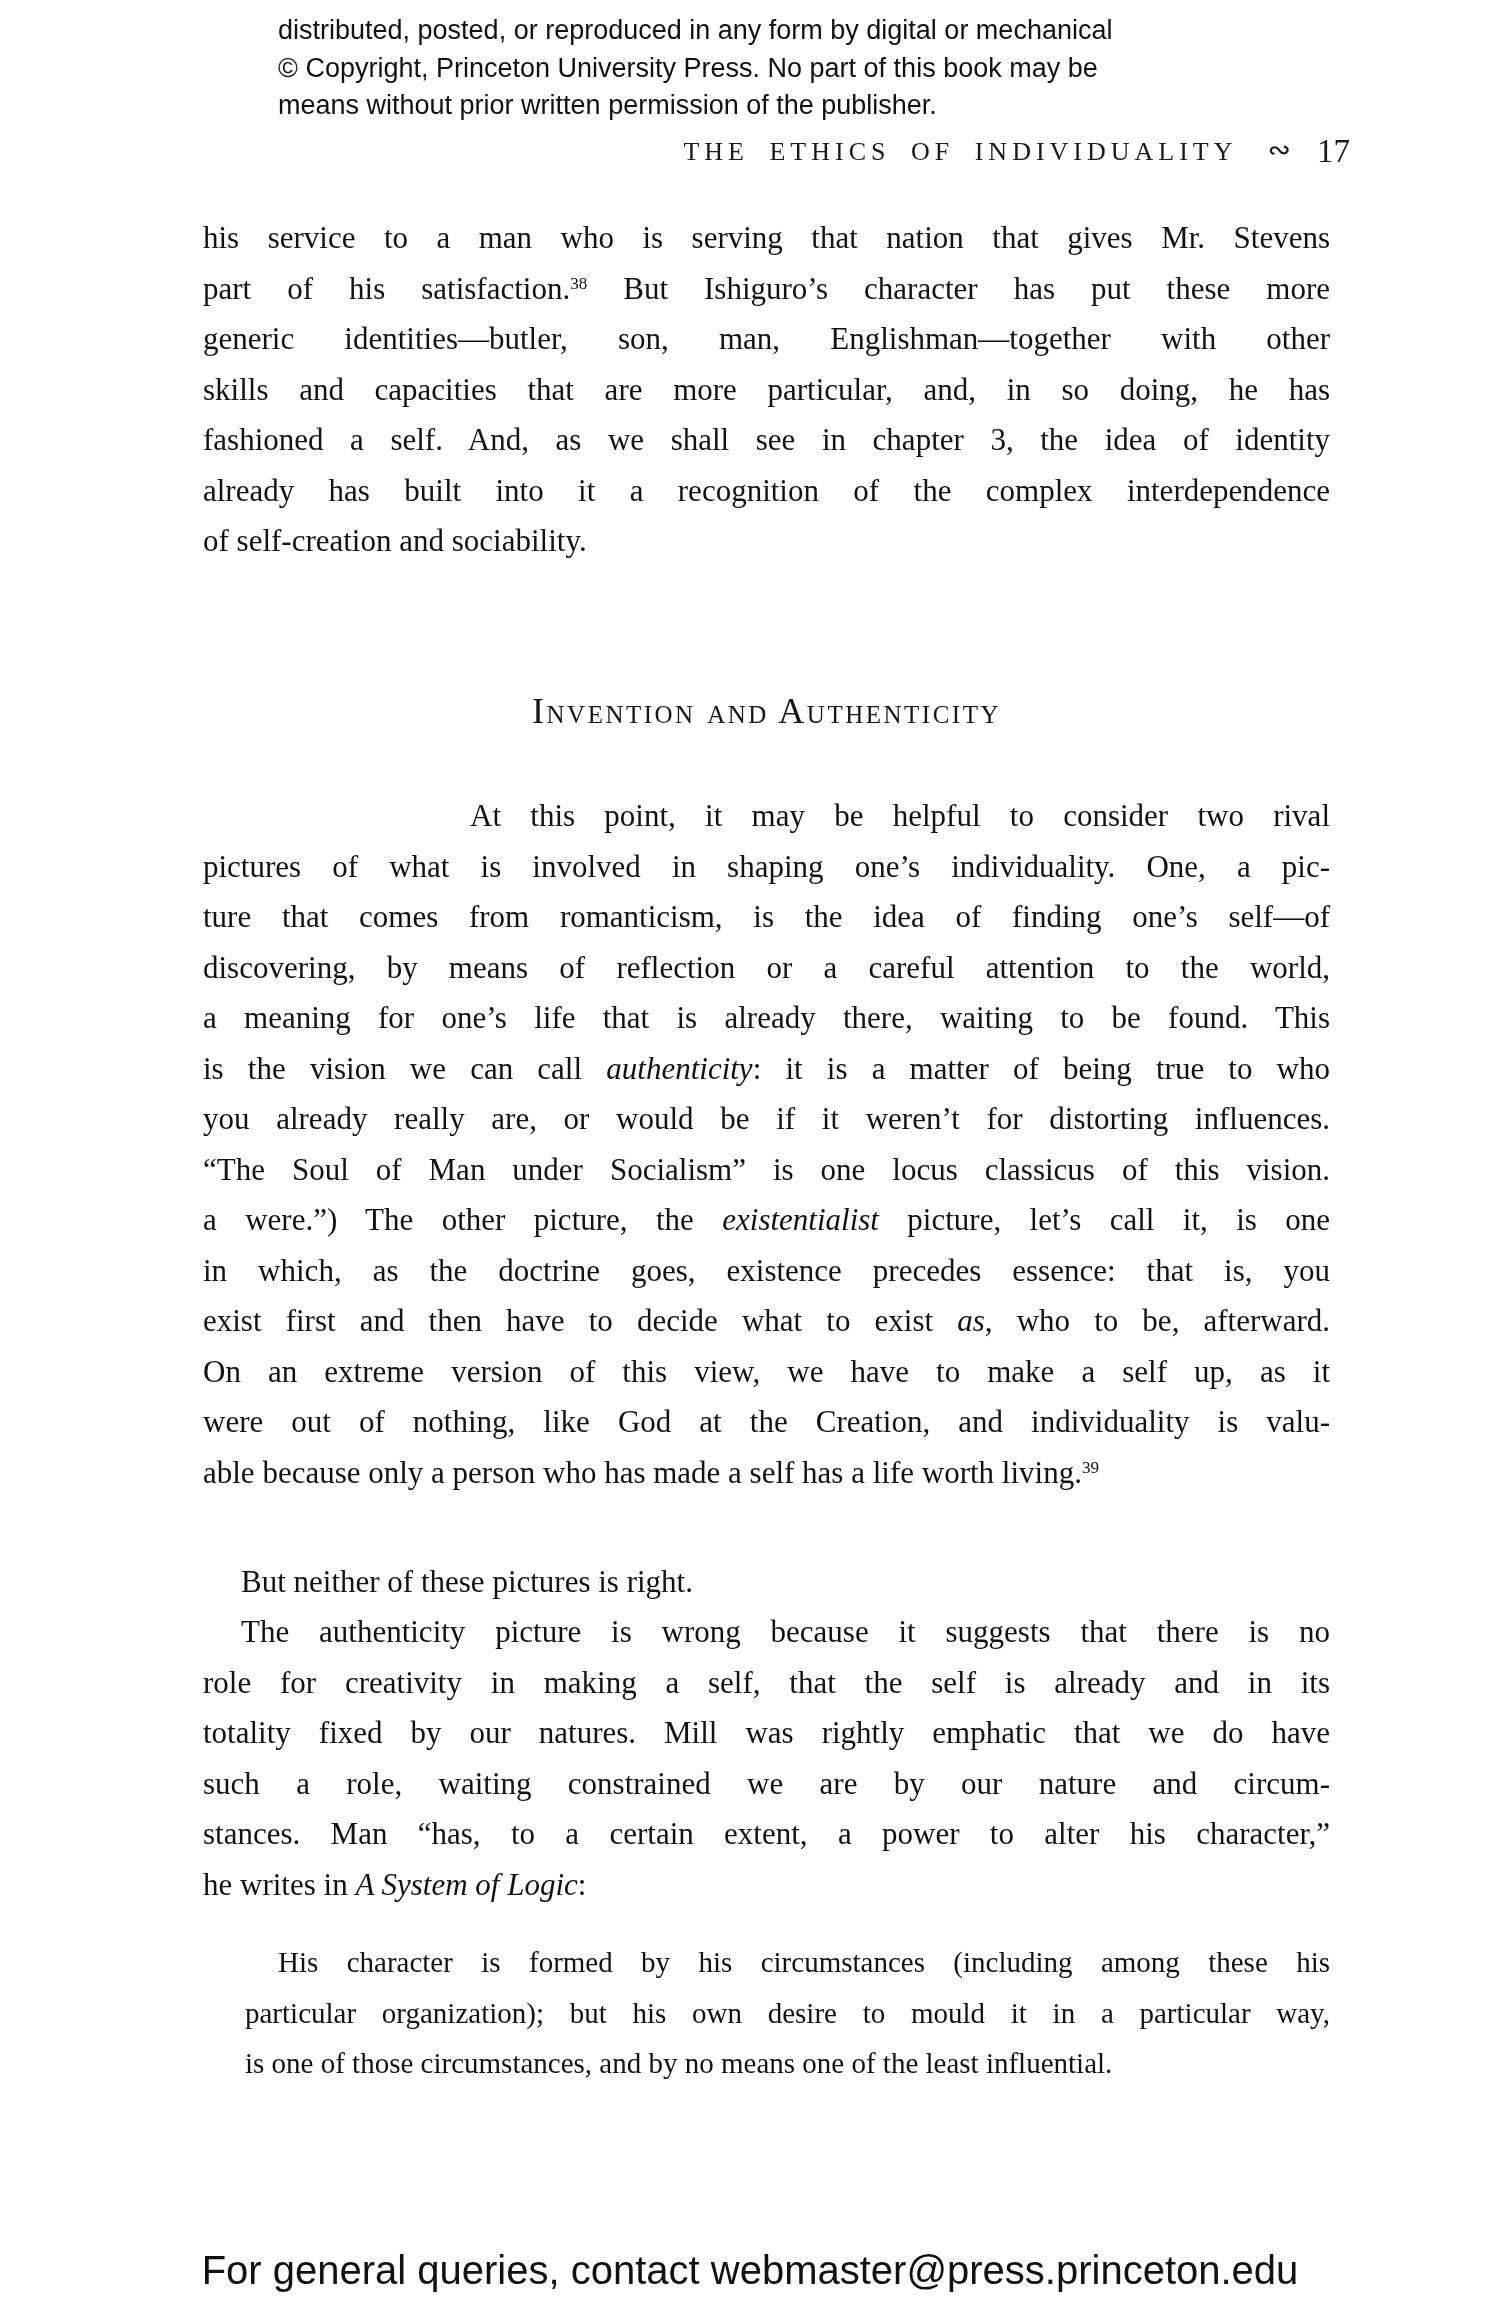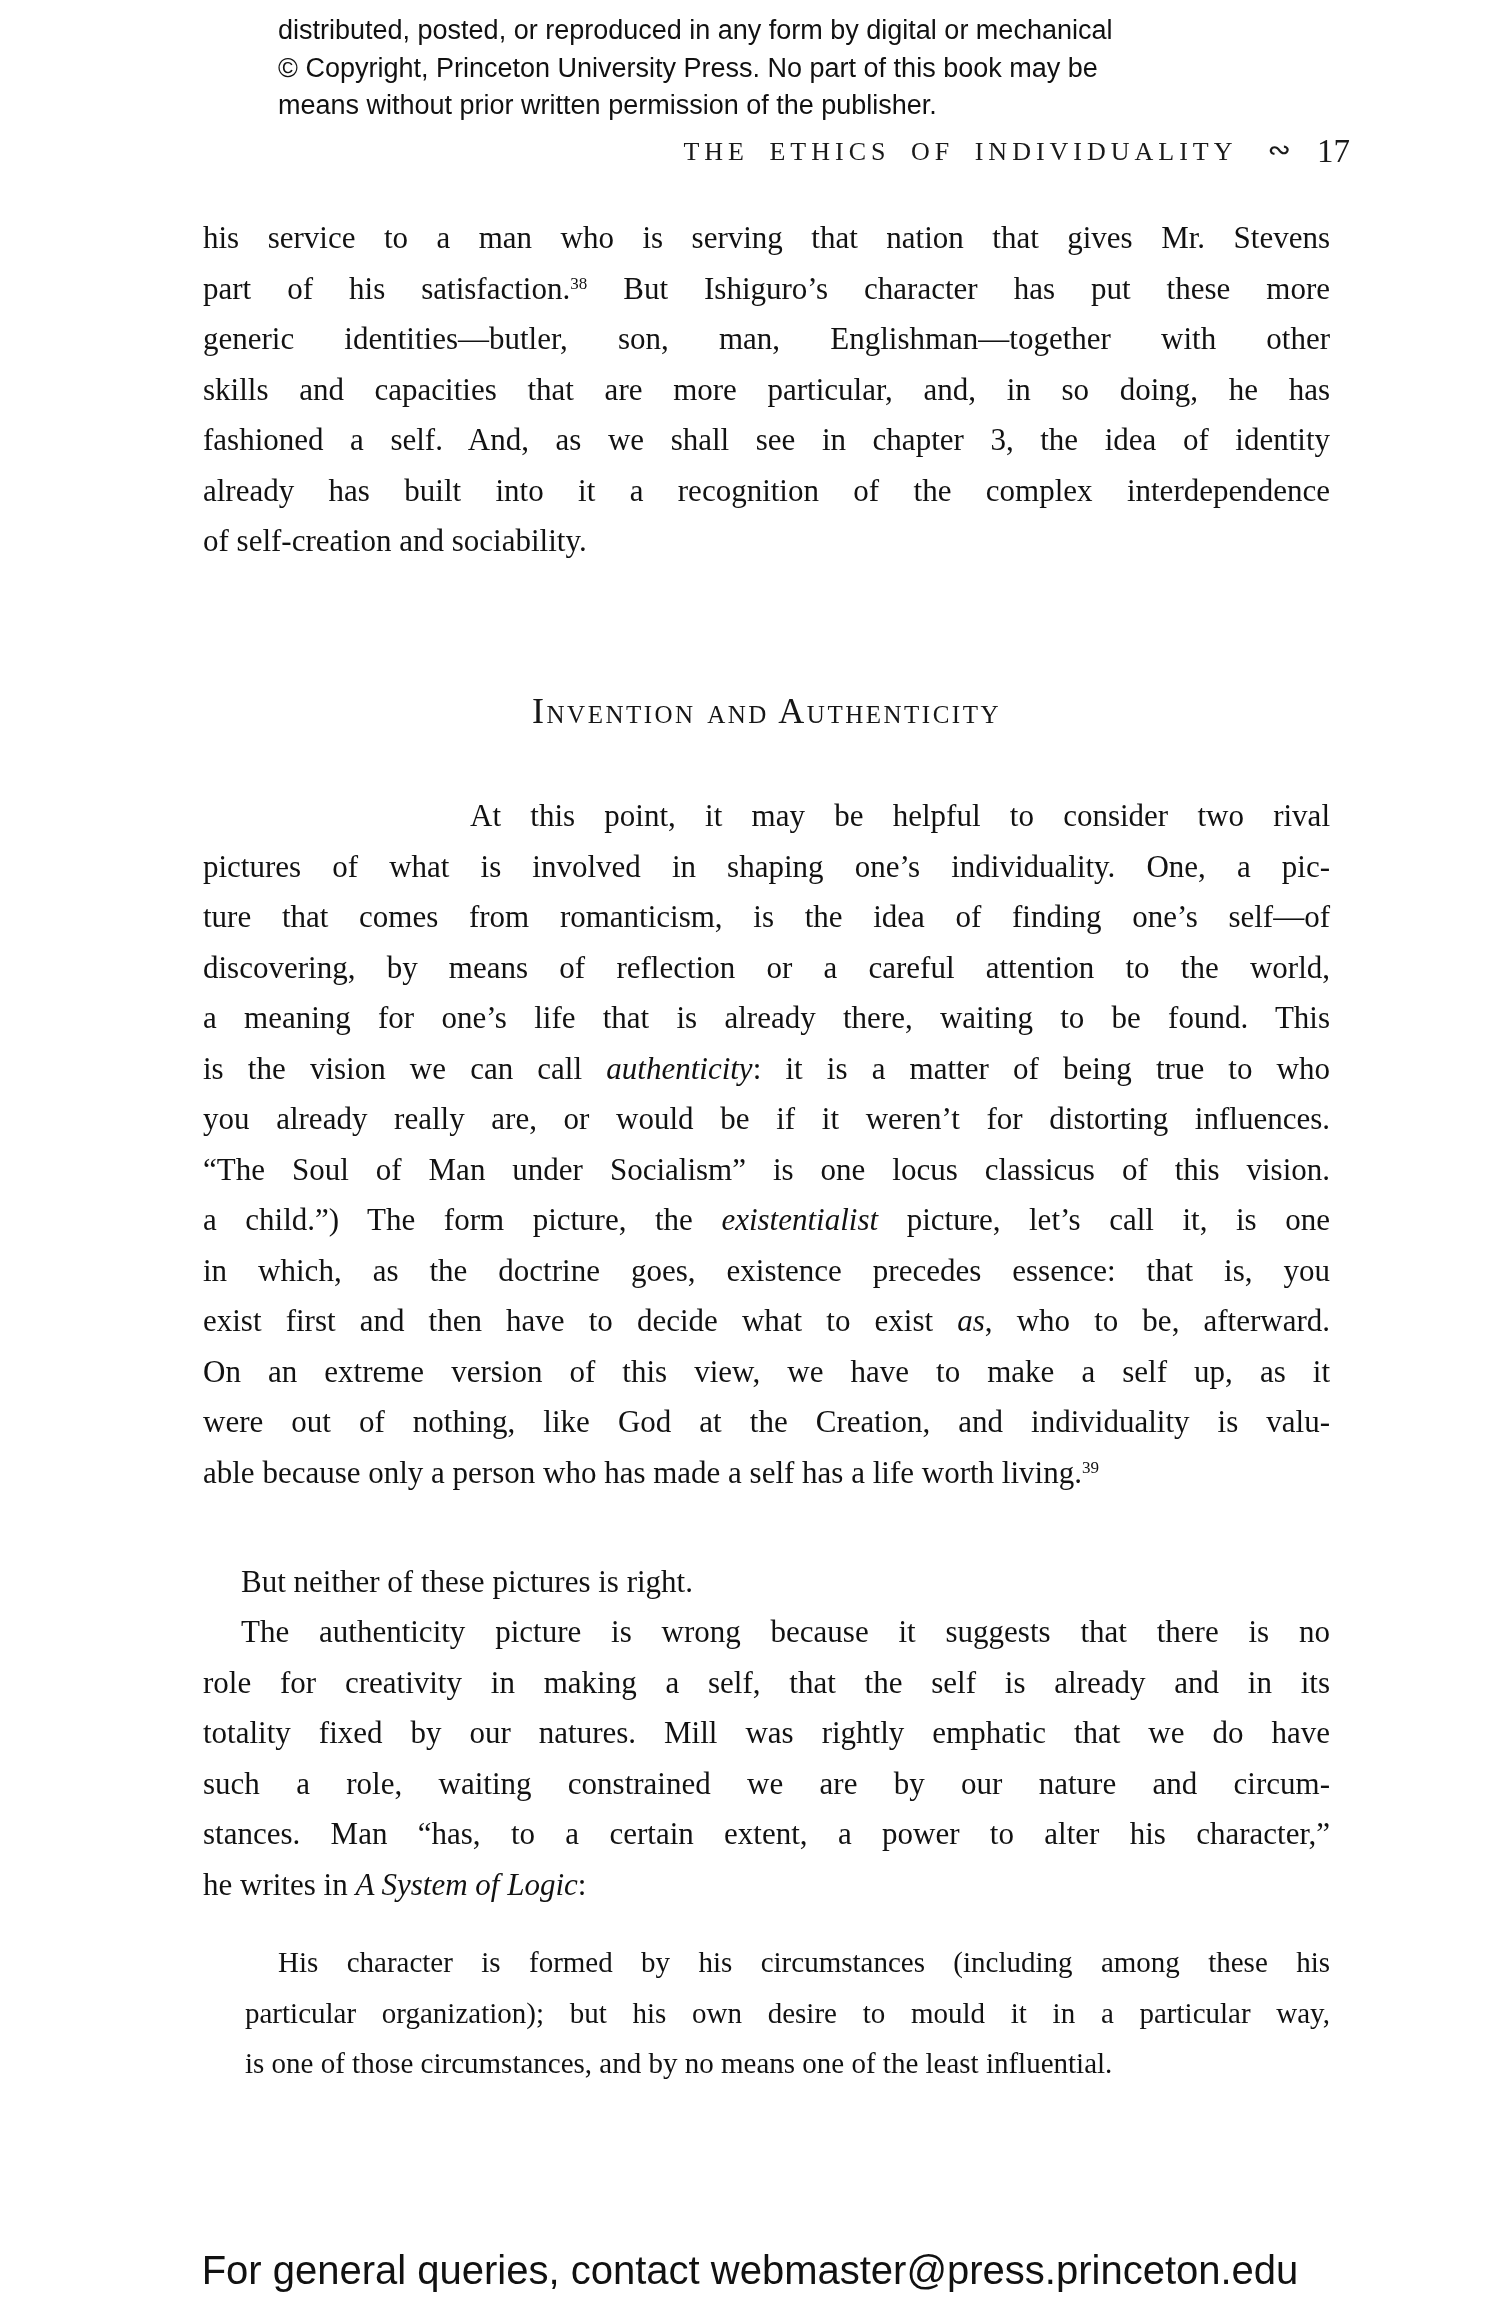--- a/index.html
+++ b/index.html
@@ -117,21 +117,21 @@
     </div>
     <div id="para-invention" class="para indent-deep">
       <div class="line"><span>At this point, it may be helpful to consider two rival</span></div>
       <div class="line"><span>pictures of what is involved in shaping one’s individuality. One, a pic-</span></div>
       <div class="line"><span>ture that comes from romanticism, is the idea of finding one’s self—of</span></div>
       <div class="line"><span>discovering, by means of reflection or a careful attention to the world,</span></div>
       <div class="line"><span>a meaning for one’s life that is already there, waiting to be found. This</span></div>
       <div class="line"><span>is the vision we can call </span><span class="it">authenticity</span><span>: it is a matter of being true to who</span></div>
       <div class="line"><span>you already really are, or would be if it weren’t for distorting influences.</span></div>
       <div class="line"><span>“The Soul of Man under Socialism” is one locus classicus of this vision.</span></div>
-      <div class="line"><span>a child.”) The form picture, the </span><span class="it">existentialist</span><span> picture, let’s call it, is one</span></div>
+      <div class="line"><span>a were.”) The other picture, the </span><span class="it">existentialist</span><span> picture, let’s call it, is one</span></div>
       <div class="line"><span>in which, as the doctrine goes, existence precedes essence: that is, you</span></div>
       <div class="line"><span>exist first and then have to decide what to exist </span><span class="it">as</span><span>, who to be, afterward.</span></div>
       <div class="line"><span>On an extreme version of this view, we have to make a self up, as it</span></div>
       <div class="line"><span>were out of nothing, like God at the Creation, and individuality is valu-</span></div>
       <div class="line last"><span>able because only a person who has made a self has a life worth living.</span><sup>39</sup></div>
     </div>
     <div id="para-but" class="para indent-normal">
       <div class="line last"><span>But neither of these pictures is right.</span></div>
     </div>
     <div id="para-authenticity" class="para indent-normal">

